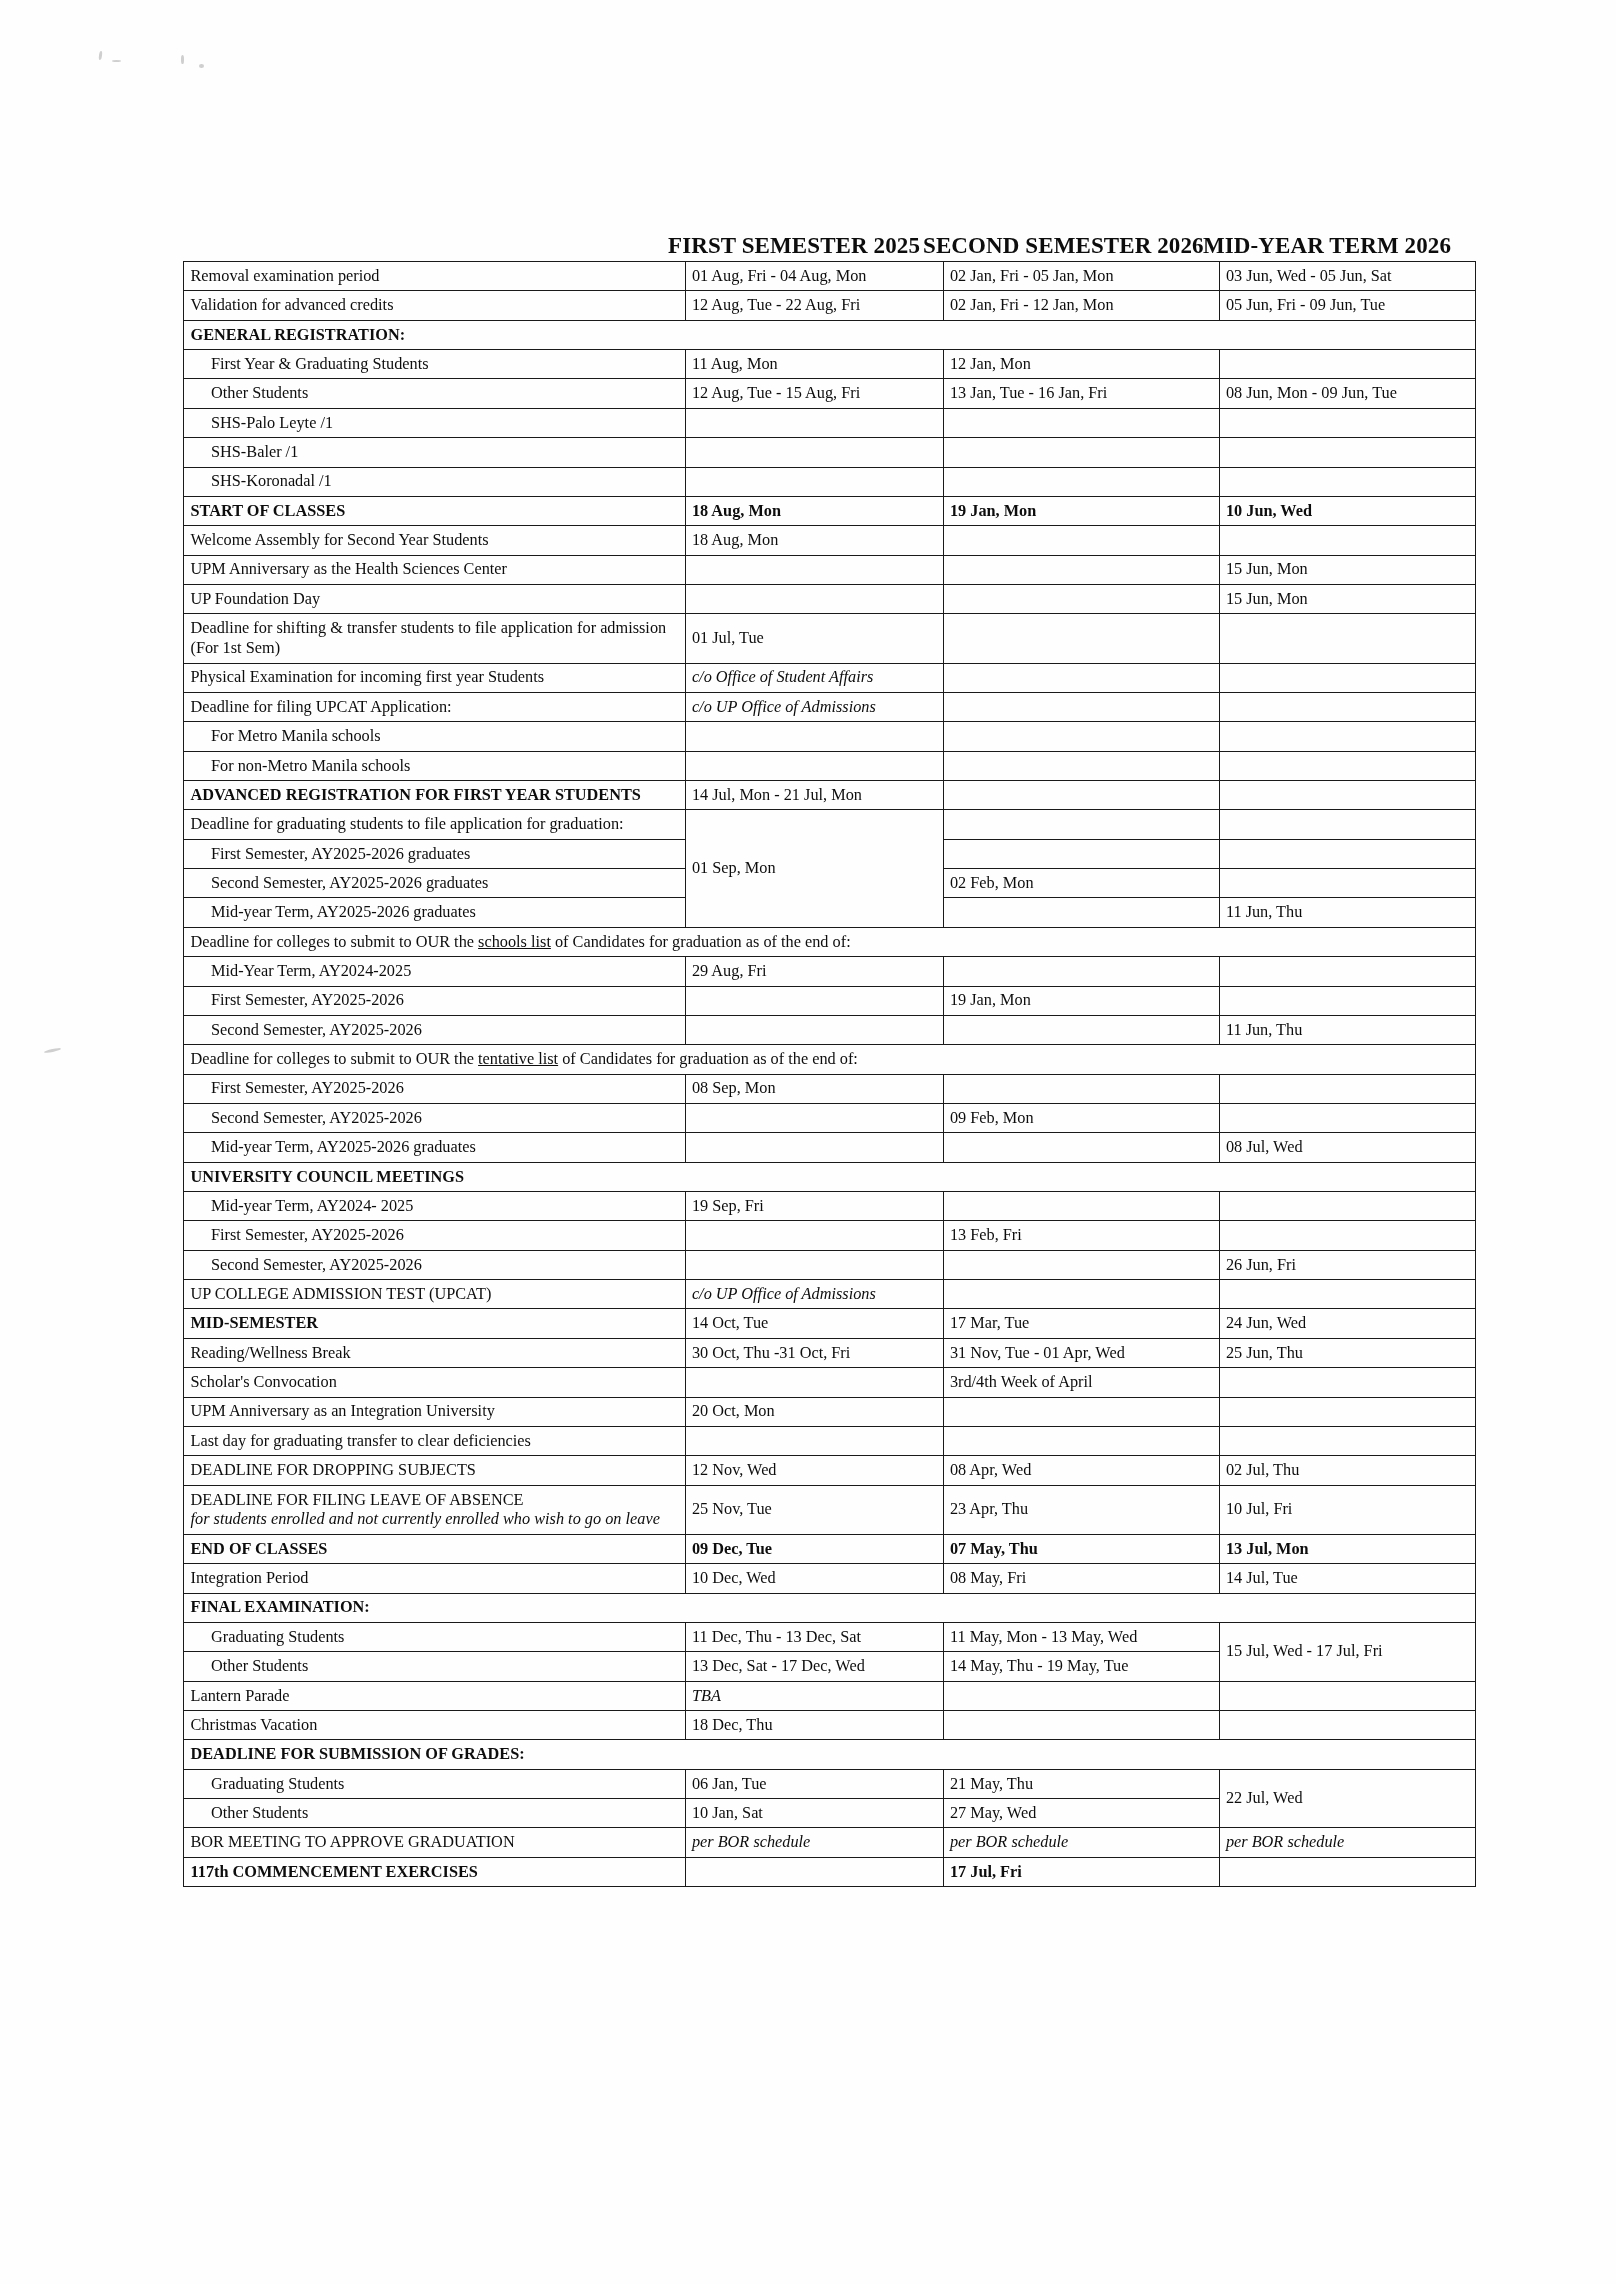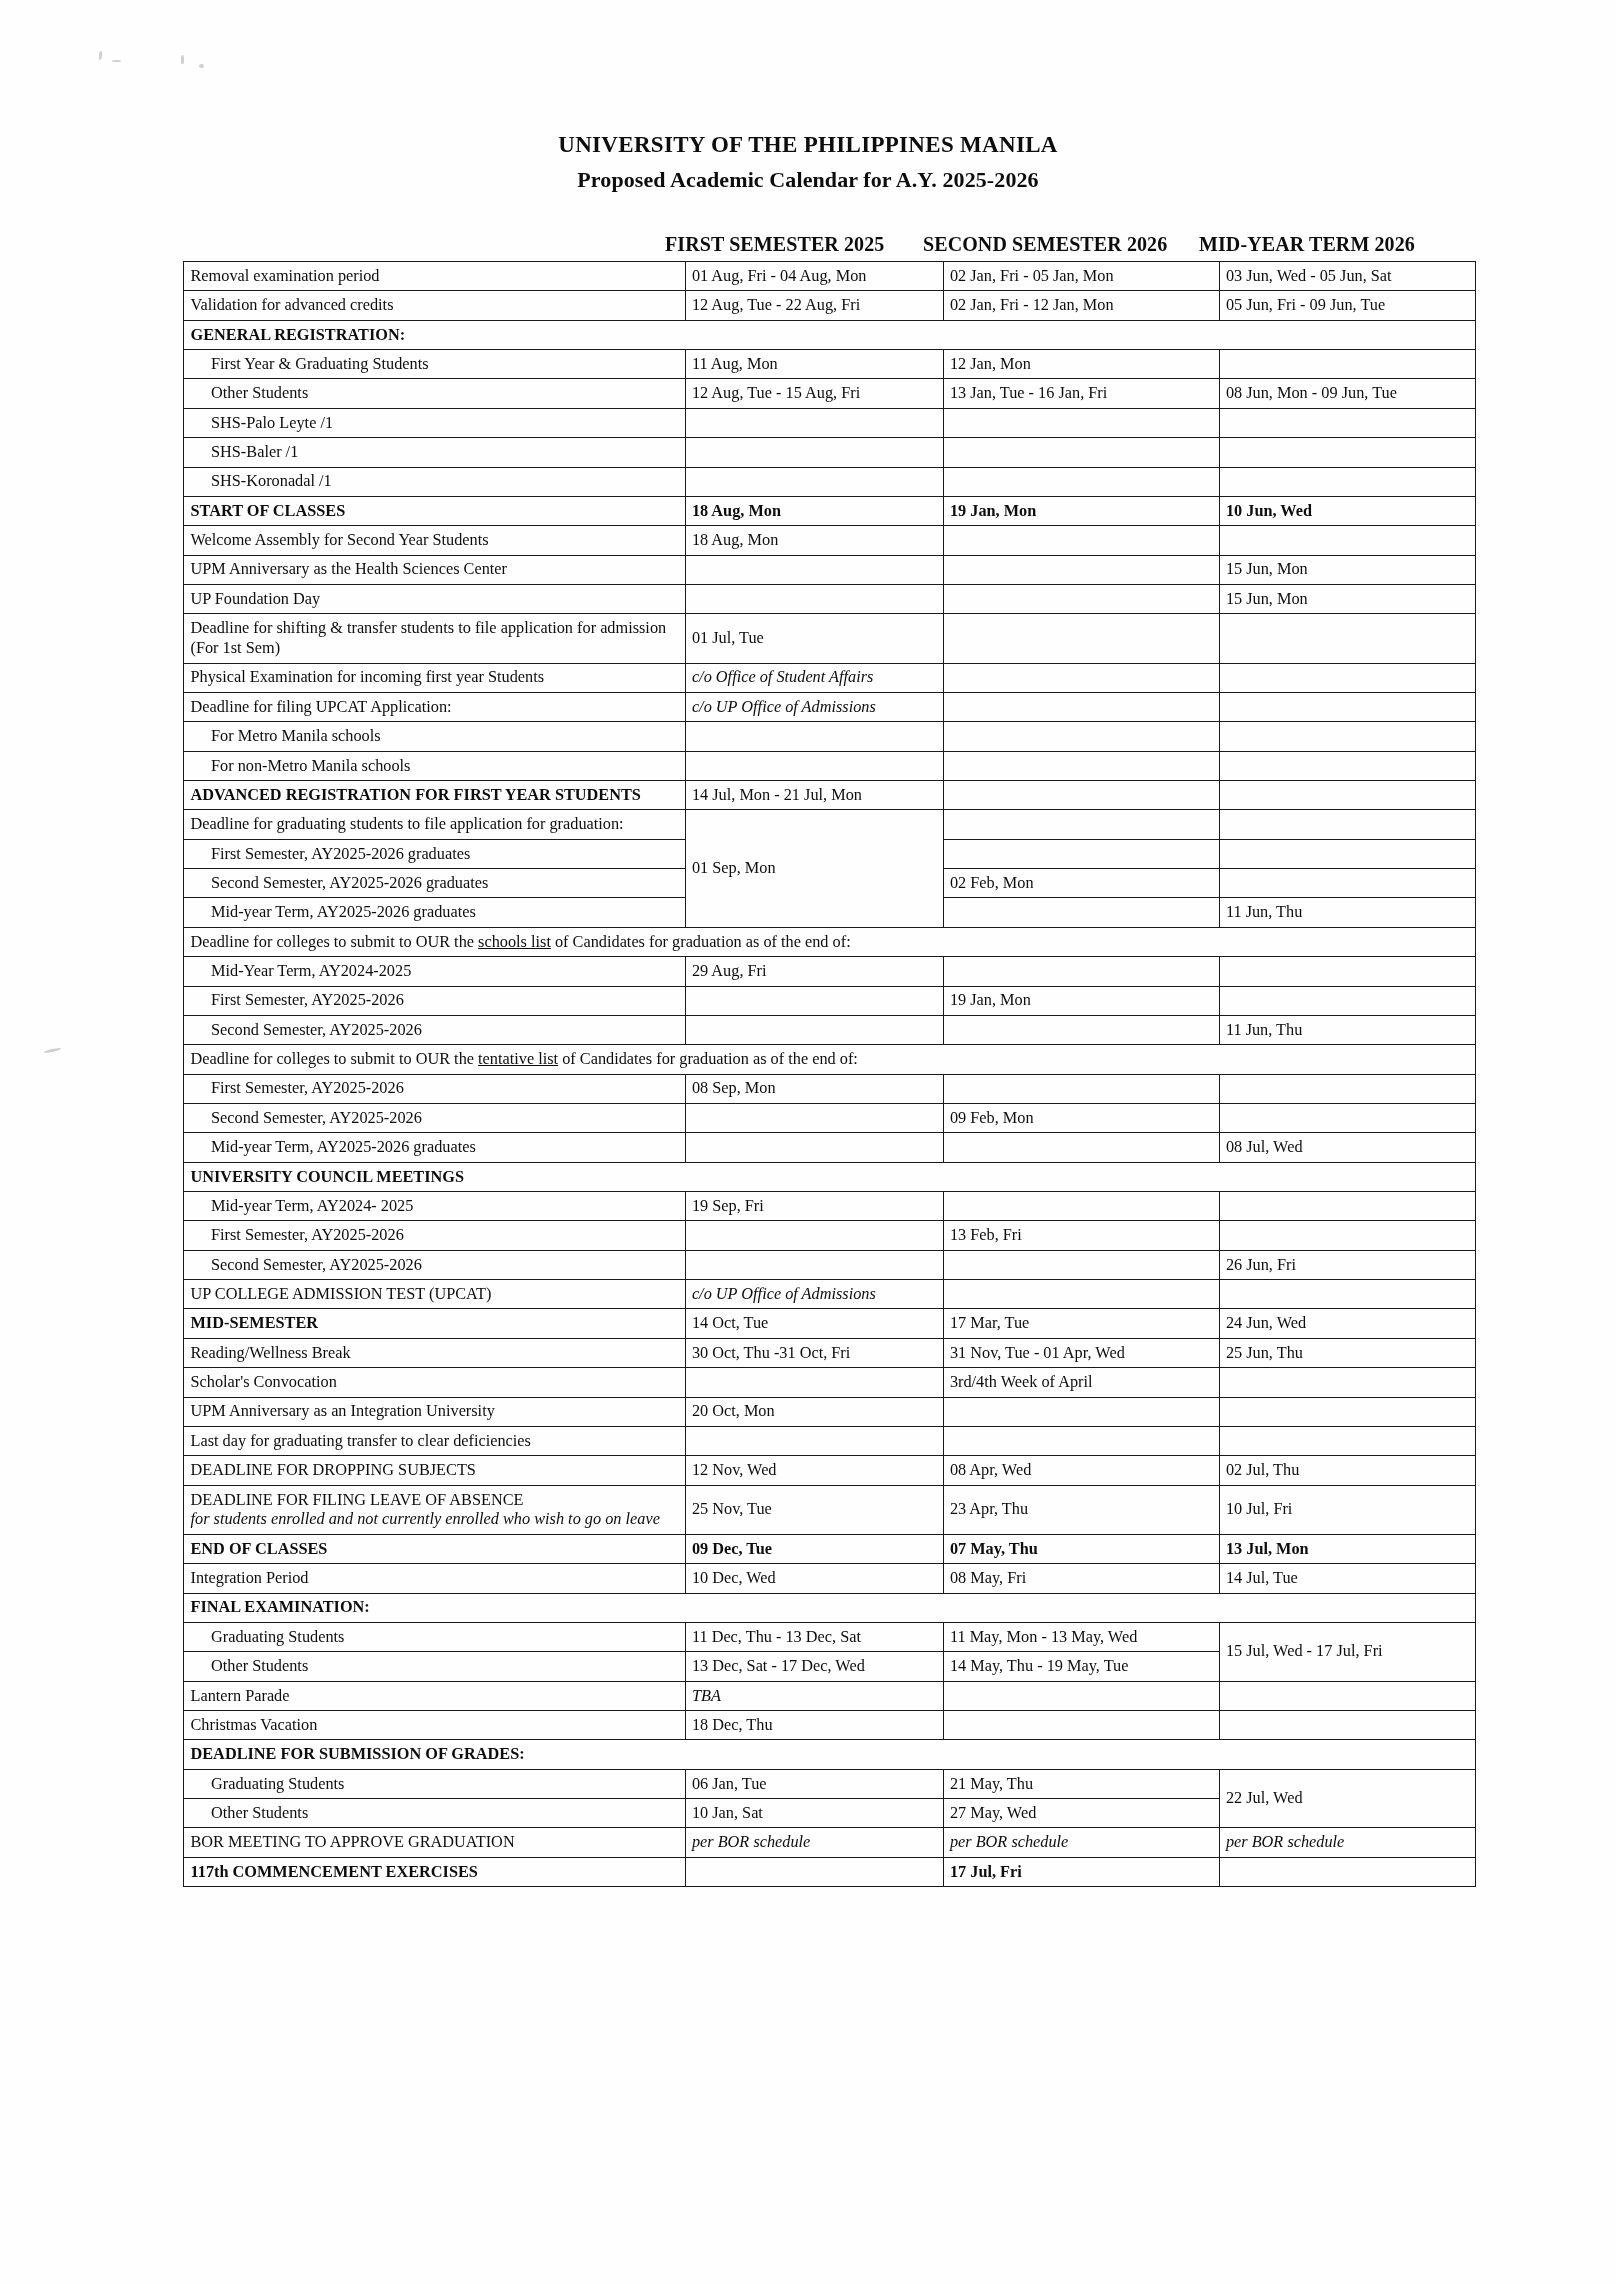--- a/index.html
+++ b/index.html
@@ -60,22 +60,23 @@
     position: absolute;
     left: 163px;
     top: 233px;
     width: 1292px;
     height: 26px;
     display: flex;
   }
   .colheads .ch-spacer { width: 502px; flex: none; }
   .colheads .ch {
     flex: none;
+    text-align: center;
     font-weight: bold;
-    font-size: 20px;
+    font-size: 23px;
     letter-spacing: 0.1px;
     white-space: nowrap;
   }
   .colheads .ch.c1 { width: 258px; }
   .colheads .ch.c2 { width: 276px; }
   .colheads .ch.c3 { width: 256px; }
 
   table.cal {
     position: absolute;
     left: 163px;
@@ -116,24 +117,20 @@
 <body>
 
 <div class="page">
 
   <div class="speckle s1"></div>
   <div class="speckle s2"></div>
   <div class="speckle s3"></div>
   <div class="speckle s4"></div>
   <div class="speckle s5"></div>
 
-  <div class="header-block">
-    <div class="doc-title">UNIVERSITY OF THE PHILIPPINES MANILA</div>
-    <div class="doc-subtitle">Proposed Academic Calendar for A.Y. 2025-2026</div>
-  </div>
 
   <div class="colheads">
     <div class="ch-spacer"></div>
     <div class="ch c1">FIRST SEMESTER 2025</div>
     <div class="ch c2">SECOND SEMESTER 2026</div>
     <div class="ch c3">MID-YEAR TERM 2026</div>
   </div>
 
   <table class="cal">
     <colgroup>

